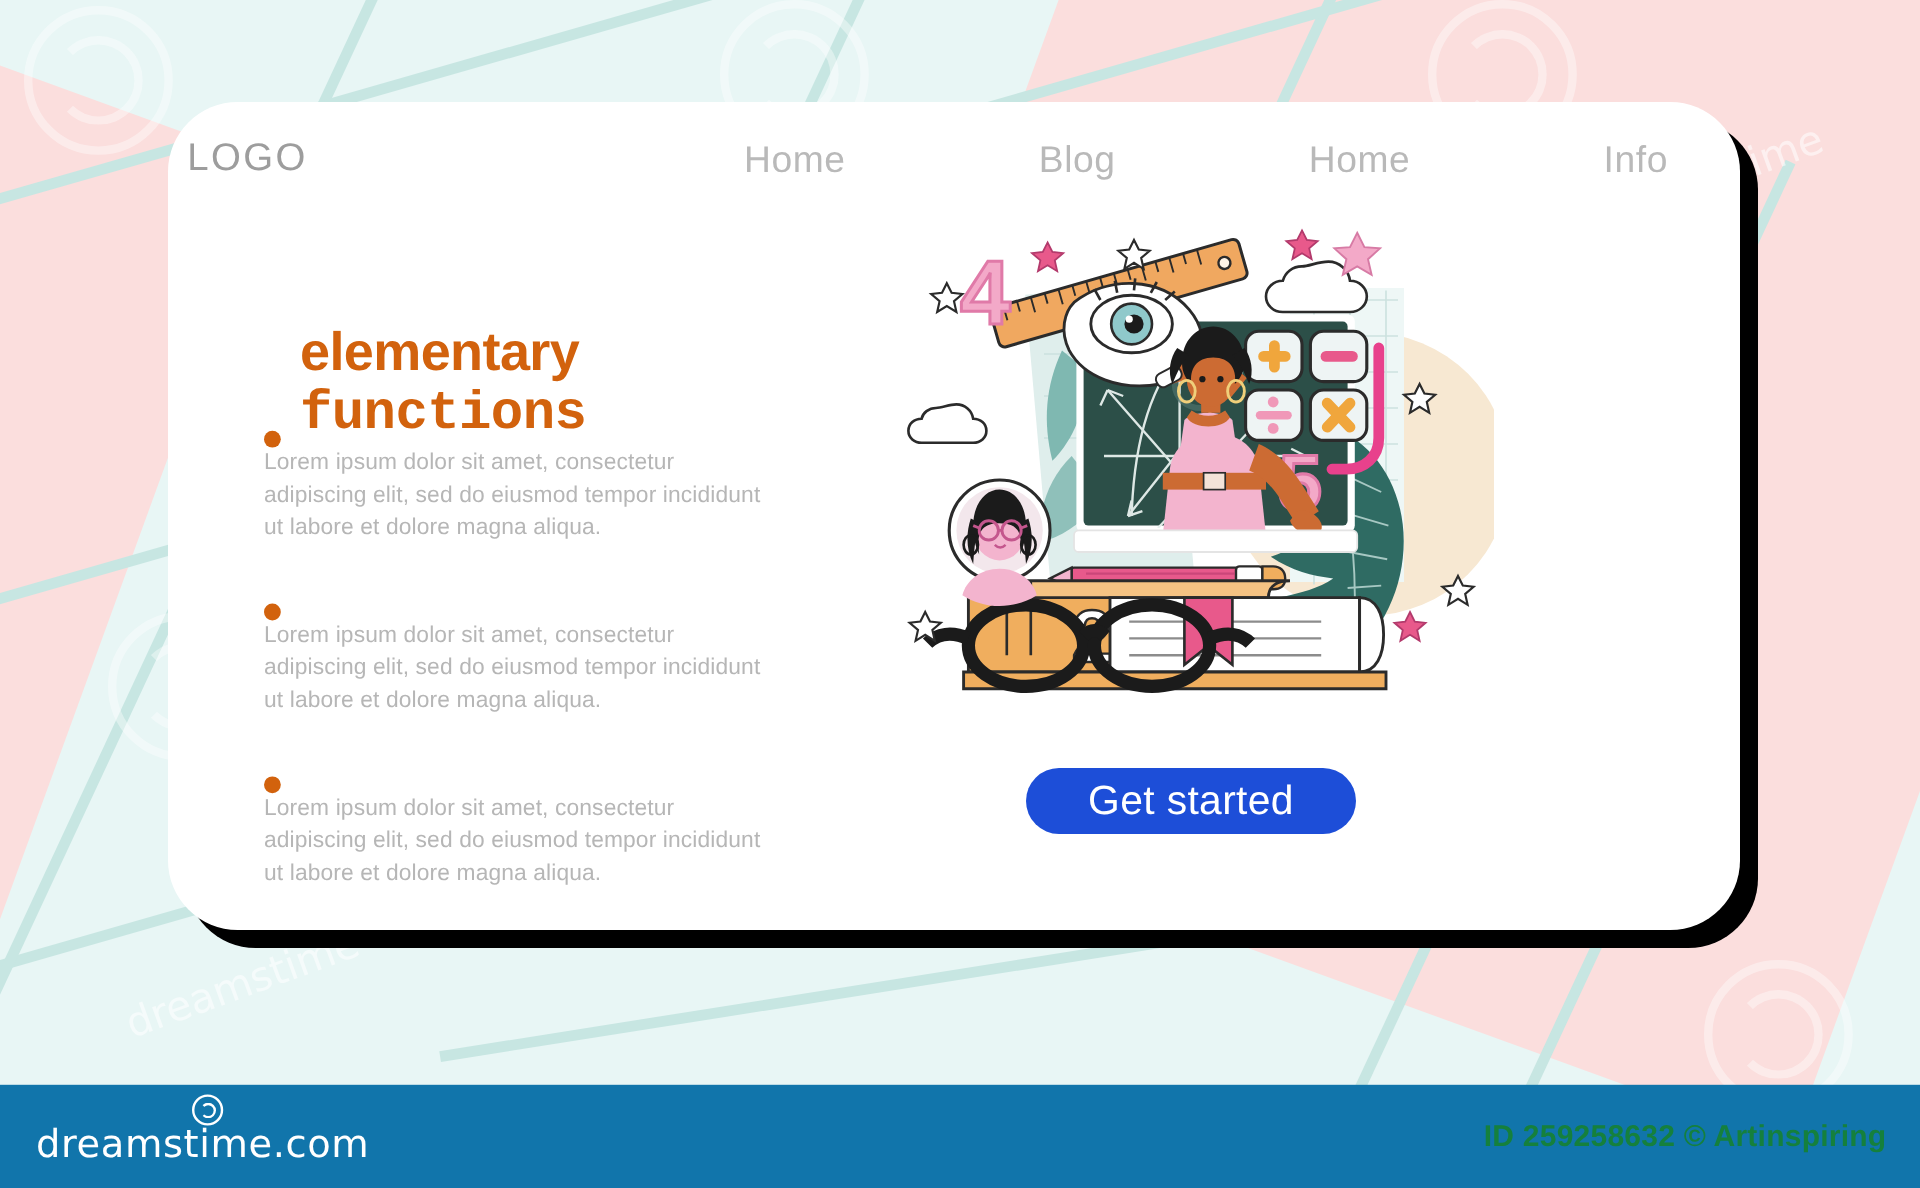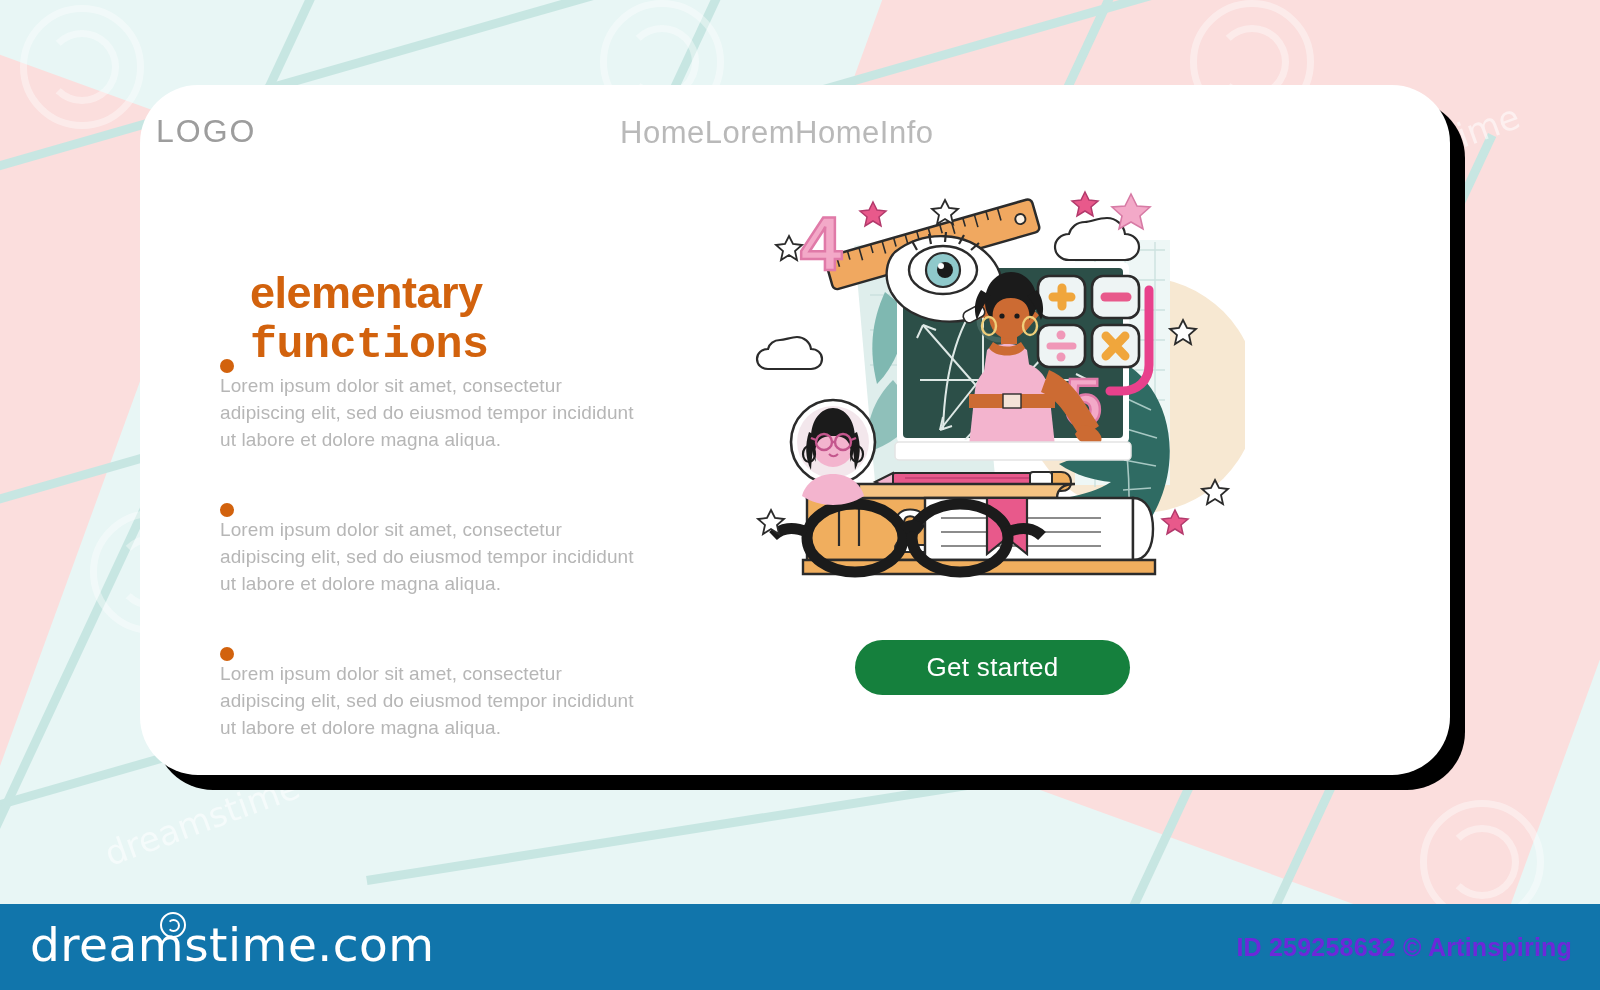--- a/index.html
+++ b/index.html
@@ -19,33 +19,33 @@
   }
   .bg-pink-right{
     position:absolute;right:-320px;top:-220px;width:900px;height:1250px;
     background:#fbdedd;transform:rotate(20deg);transform-origin:top right;
   }
   .grid-line{position:absolute;background:#c7e6e2;}
   .bottombar{
     position:absolute;left:0;bottom:0;width:1600px;height:86px;background:#1175ab;
   }
   .ds-logo{
-    position:absolute;left:30px;bottom:18px;color:#ffffff;font-size:47px;
+    position:absolute;left:30px;bottom:18px;color:#ffffff;font-size:32px;
     letter-spacing:.5px;font-family:"DejaVu Sans",sans-serif;
   }
   .ds-spiral{
     position:absolute;left:160px;bottom:52px;width:22px;height:22px;
     border-radius:50%;border:2px solid #fff;
   }
   .ds-spiral:after{
     content:"";position:absolute;left:5px;top:5px;width:9px;height:9px;
     border-radius:50%;border:2px solid #fff;border-left-color:transparent;
   }
   .ds-id{
-    position:absolute;right:28px;bottom:28px;color:#6d28d9;font-size:25px;
+    position:absolute;right:28px;bottom:28px;color:#15803d;font-size:25px;
     font-weight:bold;letter-spacing:.2px;
   }
 
   
   .wm{position:absolute;pointer-events:none;color:rgba(255,255,255,.55);
       font-size:34px;font-family:"DejaVu Sans",sans-serif;white-space:nowrap;}
   .wm-sp{position:absolute;border-radius:50%;border:7px solid rgba(255,255,255,.4);
       pointer-events:none;}
   .wm-sp:after{content:"";position:absolute;left:18px;top:18px;right:18px;bottom:18px;
       border-radius:50%;border:7px solid rgba(255,255,255,.4);border-left-color:transparent;}
@@ -59,21 +59,21 @@
     position:absolute;left:140px;top:85px;width:1310px;height:690px;
     background:#ffffff;border-radius:58px;overflow:hidden;
   }
 
   
   .logo{
     position:absolute;left:16px;top:28px;font-size:32px;color:#9d9d9d;
     letter-spacing:2px;font-weight:300;
   }
   .nav{position:absolute;left:480px;top:30px;width:770px;display:flex;
-       justify-content:flex-start;align-items:center;}
+       justify-content:space-between;align-items:center;}
   .nav a{font-size:31px;color:#b9b9b9;text-decoration:none;font-weight:300;
          letter-spacing:.5px;}
 
   
   .headline{
     position:absolute;left:110px;top:155px;width:420px;
     font-size:45px;line-height:1.0;font-weight:bold;color:#d2620d;
     letter-spacing:-.5px;
   }
   .headline .l2{display:block;margin-top:8px;font-family:Liberation Mono, monospace;}
@@ -81,22 +81,22 @@
   .bullet{display:flex;margin-bottom:40px;flex-direction:column;}
   .dot{
     flex:0 0 auto;width:14px;height:14px;border-radius:50%;background:#d2620d;
     margin-top:9px;margin-right:22px;
   }
   .btxt{font-size:19px;line-height:1.42;color:#b6b6b6;letter-spacing:.1px;}
 
   
   .cta{
     position:absolute;left:715px;top:555px;width:275px;height:55px;
-    background:#15803d;border-radius:30px;border:none;cursor:pointer;
-    color:#ffffff;font-size:26px;font-family:"Liberation Sans",sans-serif;
+    background:#1d4ed8;border-radius:30px;border:none;cursor:pointer;
+    color:#ffffff;font-size:34px;font-family:"Liberation Sans",sans-serif;
     letter-spacing:.3px;
   }
 
   
   .illus{position:absolute;left:605px;top:95px;width:500px;height:440px;}
   .illus svg{display:block;width:500px;height:440px;}
 </style>
 </head>
 <body>
 
@@ -127,21 +127,21 @@
   <div class="wm" style="left:250px;top:130px;transform:rotate(-20deg);">dreamstime</div>
   <div class="wm" style="left:1320px;top:130px;transform:rotate(-20deg);">dreamstime</div>
   <div class="wm" style="left:100px;top:800px;transform:rotate(-20deg);">dreamstime</div>
 
   <div class="card-shadow"></div>
   <div class="card">
 
     <div class="logo">LOGO</div>
     <nav class="nav">
       <a href="#">Home</a>
-      <a href="#">Lorem</a>
+      <a href="#">Blog</a>
       <a href="#">Home</a>
       <a href="#">Info</a>
     </nav>
 
     <h1 class="headline">
       <span>elementary</span>
       <span class="l2">functions</span>
     </h1>
 
     <div class="bullets">

